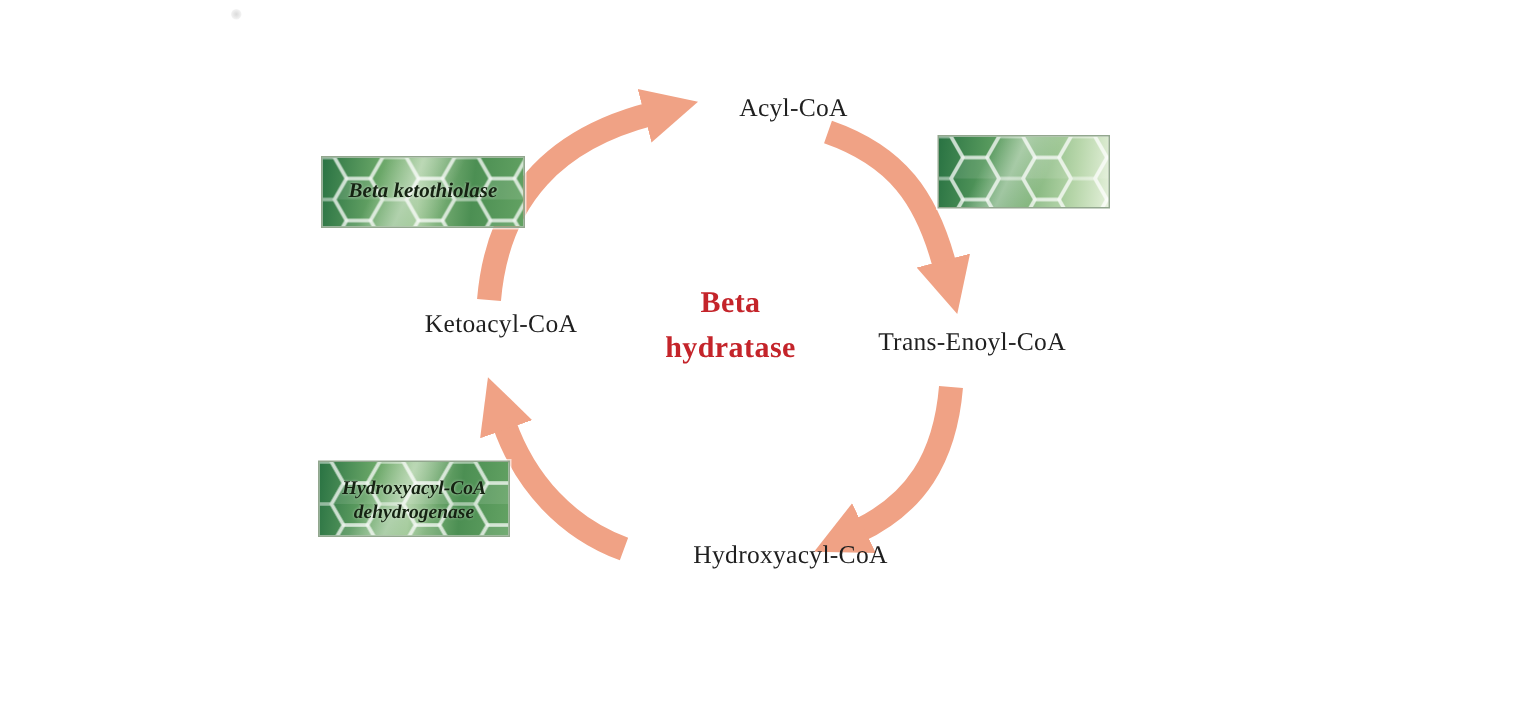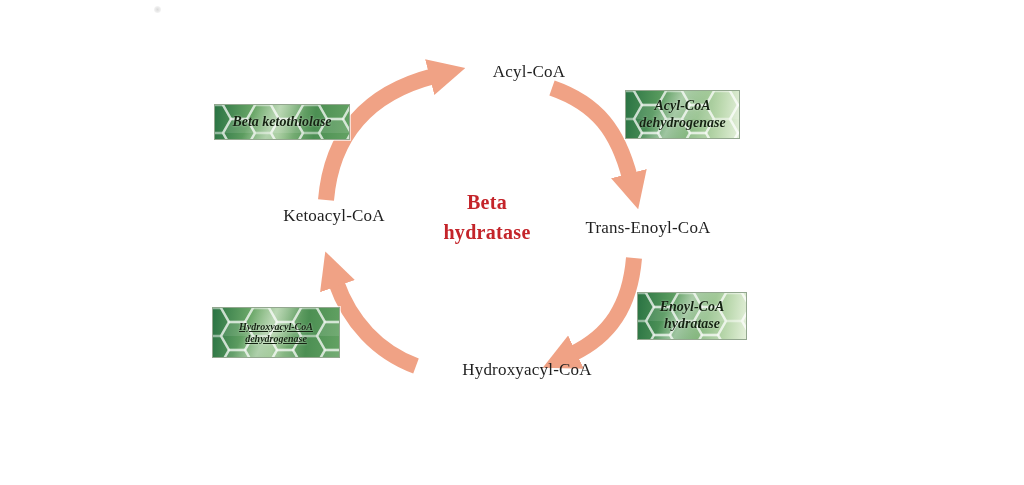--- a/index.html
+++ b/index.html
@@ -77,21 +77,21 @@
     z-index: 2;
     font-weight: bold;
     font-style: italic;
     color: var(--enzyme-text);
     text-align: center;
     line-height: 1.2;
     padding: 0 4px;
     text-shadow: 0 0 2px rgba(255,255,255,0.55);
   }
   .enzyme-label.sz14 { font-size: 14px; }
-  .enzyme-label.sz13 { font-size: 10px; text-decoration: underline; }
+  .enzyme-label.sz13 { font-size: 13px; }
   .artifact-dot {
     position: absolute;
     left: 154px; top: 6px;
     width: 7px; height: 7px;
     background: radial-gradient(circle, rgba(150,150,150,0.35), rgba(150,150,150,0));
     border-radius: 50%;
   }
 </style>
 </head>
 <body>
@@ -127,40 +127,33 @@
   <div class="cycle-title" style="left:487px; top:217px;">
     <div>Beta</div>
     <div>hydratase</div>
   </div>
 
   <div class="node-label" style="left:497px; top:72px;margin-left:32px;">Acyl-CoA</div>
   <div class="node-label" style="left:648px; top:228px;">Trans-Enoyl-CoA</div>
   <div class="node-label" style="left:487px; top:370px;margin-left:40px;">Hydroxyacyl-CoA</div>
   <div class="node-label" style="left:334px; top:216px;text-align:center;">Ketoacyl-CoA</div>
 
-  <div class="enzyme-box balanced" style="left:214px; top:104px; width:136px; height:36px;">
+  <div class="enzyme-box balanced" style="left:214px; top:104px; width:136px; height:48px;">
     <svg class="hex-overlay">
         <rect width="100%" height="100%" fill="url(#hexpat)"></rect>
       </svg>
     <span class="enzyme-label sz14">Beta ketothiolase</span>
   </div>
 
   <div class="enzyme-box fade-right" style="left:625px; top:90px; width:115px; height:49px;">
     <svg class="hex-overlay">
         <rect width="100%" height="100%" fill="url(#hexpat)"></rect>
       </svg>
-    <span class="enzyme-label sz14">Acyl-CoA dehydrogenase</span>
   </div>
 
-  <div class="enzyme-box fade-right" style="left:637px; top:292px; width:110px; height:48px;">
-    <svg class="hex-overlay">
-        <rect width="100%" height="100%" fill="url(#hexpat)"></rect>
-      </svg>
-    <span class="enzyme-label sz14">Enoyl-CoA hydratase</span>
-  </div>
 
   <div class="enzyme-box balanced" style="left:212px; top:307px; width:128px; height:51px;">
     <svg class="hex-overlay">
         <rect width="100%" height="100%" fill="url(#hexpat)"></rect>
       </svg>
     <span class="enzyme-label sz13">Hydroxyacyl-CoA dehydrogenase</span>
   </div>
 
 </div>
 

